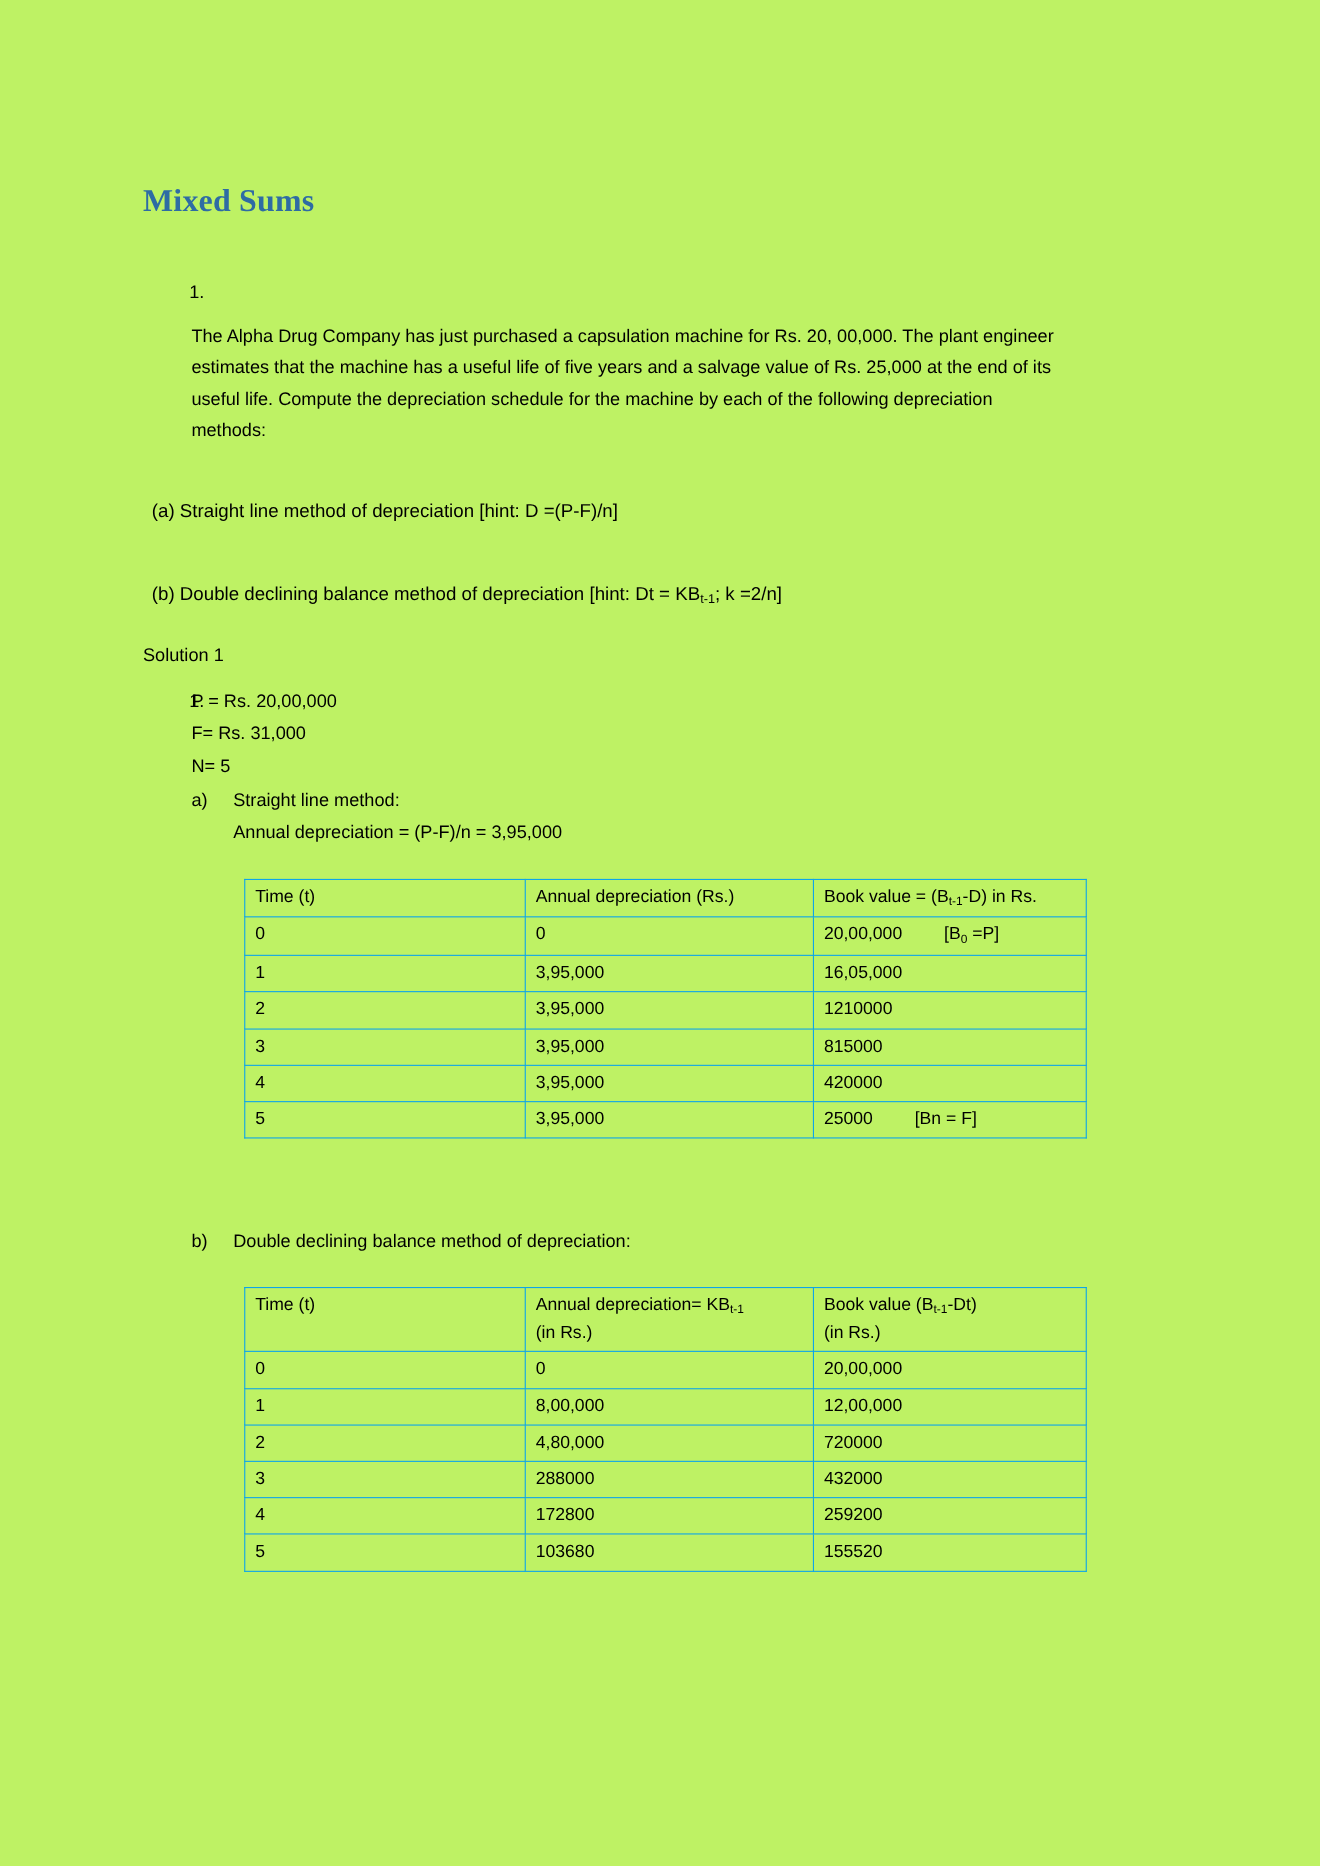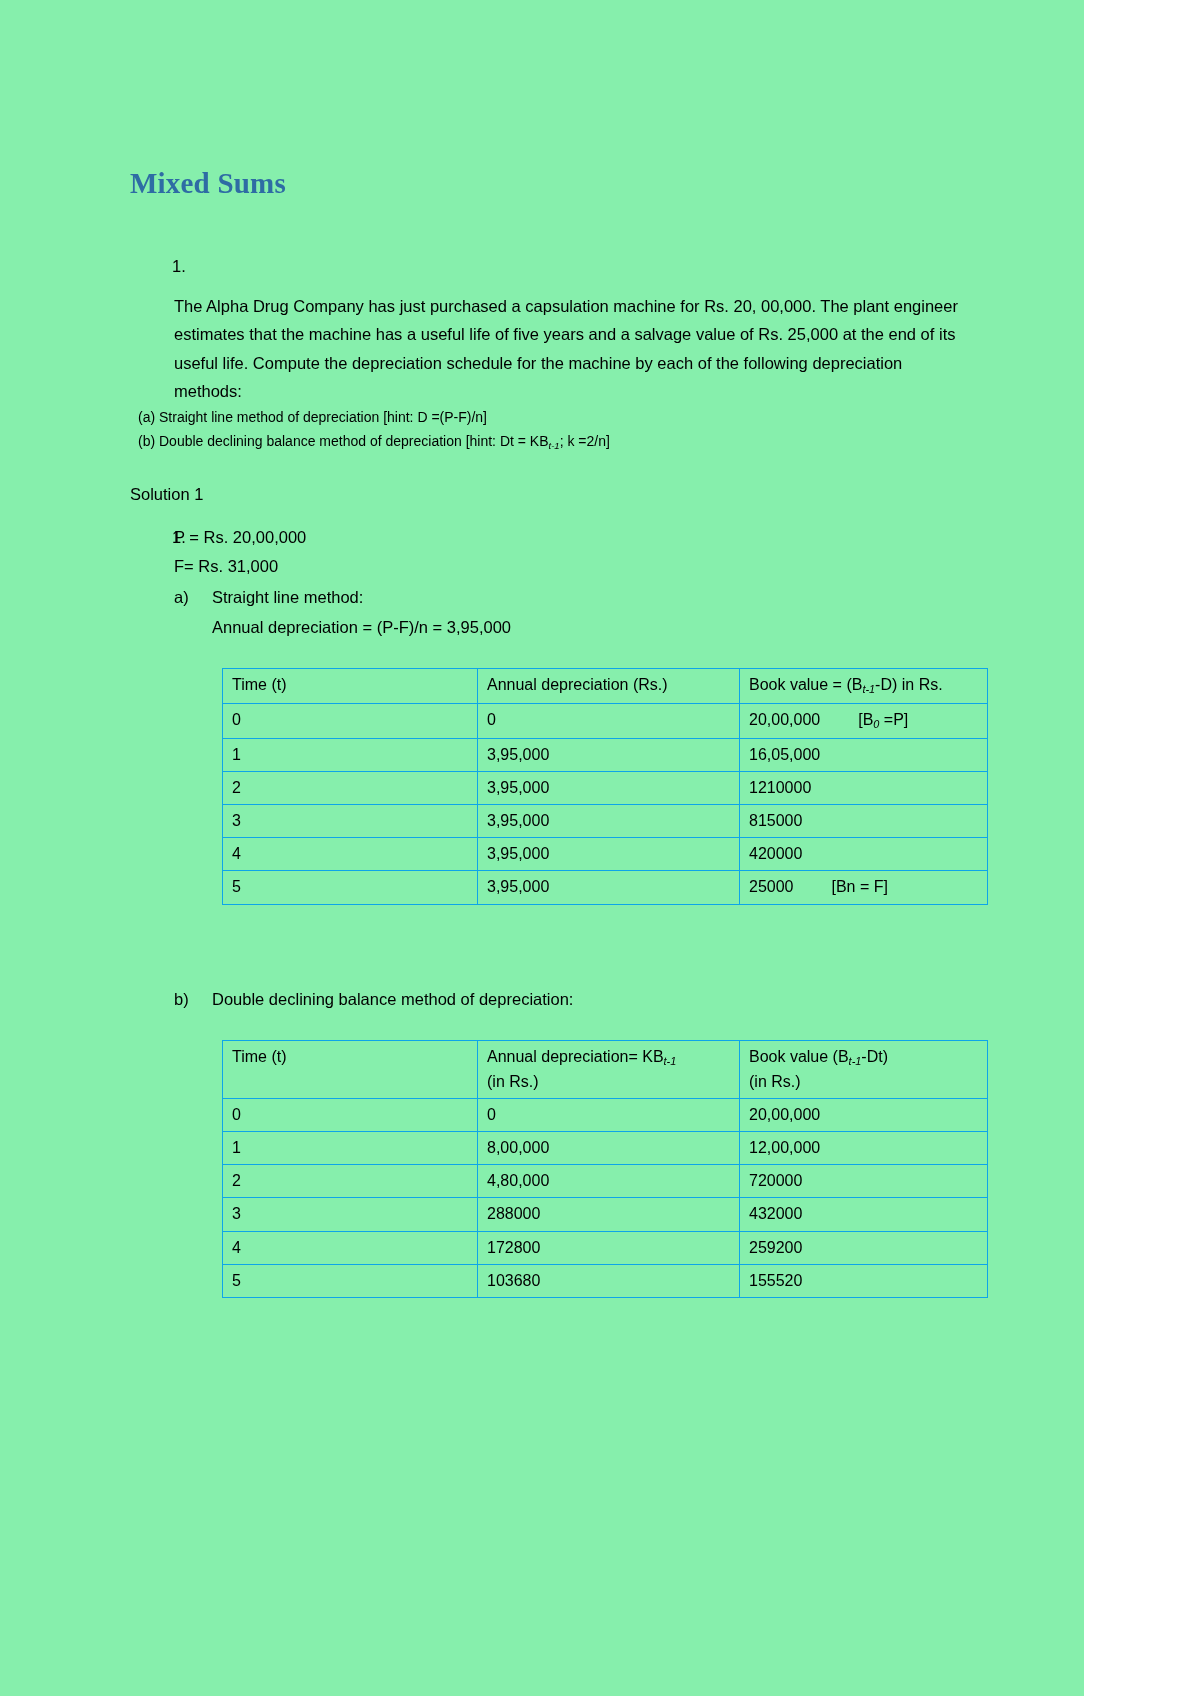--- a/index.html
+++ b/index.html
@@ -10,23 +10,23 @@
   body {
     width: 1200px;
     height: 1696px;
     font-family: "Liberation Sans", sans-serif;
     color: #000000;
     position: relative;
     overflow: hidden;
   }
   .page {
     position: relative;
-    width: 1084px;
+    width: 1200px;
     height: 1696px;
-    background: #86efac;
+    background: #bef264;
     padding: 0;
     box-sizing: border-box;
   }
   .content {
     position: absolute;
     left: 130px;
     top: 168px;
     width: 870px;
   }
   h1.doc-title {
@@ -53,23 +53,24 @@
     padding-left: 42px;
     box-sizing: border-box;
     font-size: 16.5px;
   }
   .q-text {
     flex: 1 1 auto;
     max-width: 790px;
     margin-top: 40px;
   }
   .sub-line {
-    font-size: 14px;
+    font-size: 17px;
     line-height: 1.72;
     padding-left: 8px;
+    margin-top: 45px;
   }
   .solution-label {
     font-size: 16.5px;
     line-height: 1.7;
   }
   .sol-item {
     display: flex;
     align-items: flex-start;
     font-size: 16.5px;
     line-height: 1.78;
@@ -120,21 +121,21 @@
     font-size: 16px;
   }
   table.dep-table col.c1 { width: 255px; }
   table.dep-table col.c2 { width: 262px; }
   table.dep-table col.c3 { width: 248px; }
 
   .cell-note {
     display: inline-block;
     padding-left: 38px;
   }
-  sub { font-size: 0.68em; vertical-align: -0.28em; font-style: italic; }
+  sub { font-size: 0.68em; vertical-align: -0.28em; }
 </style>
 </head>
 <body>
 
 <div class="page">
   <div class="content">
 
     <h1 class="doc-title">Mixed Sums</h1>
 
     <div class="spacer-lg"></div>
@@ -154,20 +155,21 @@
 
     <div class="solution-label">Solution 1</div>
 
     <div class="spacer-sm"></div>
 
     <div class="sol-item">
       <div class="sol-num">1.</div>
       <div class="sol-body">
         <div class="sol-line">P = Rs. 20,00,000</div>
         <div class="sol-line">F= Rs. 31,000</div>
+        <div class="sol-line">N= 5</div>
 
         <div class="lettered">
           <div class="letter-marker">a)</div>
           <div class="letter-body">Straight line method:</div>
         </div>
         <div class="indent-eq">Annual depreciation = (P-F)/n = 3,95,000</div>
       </div>
     </div>
 
     <div class="spacer-md"></div>

